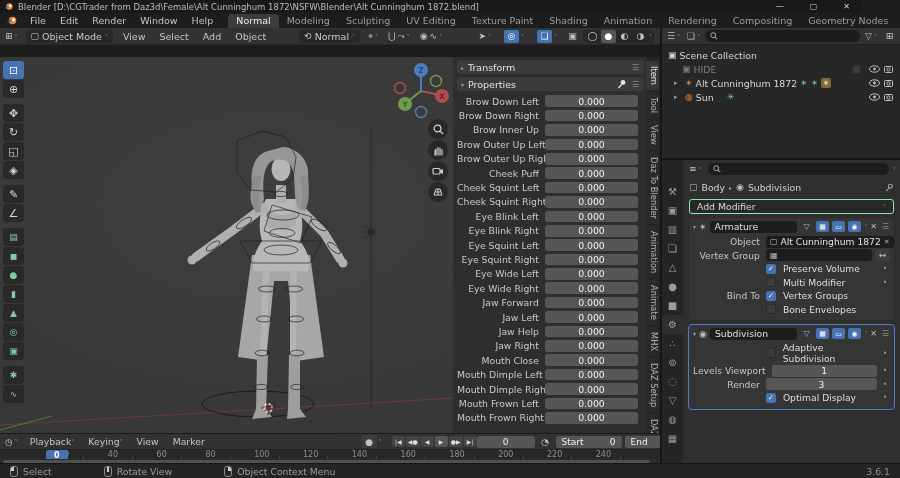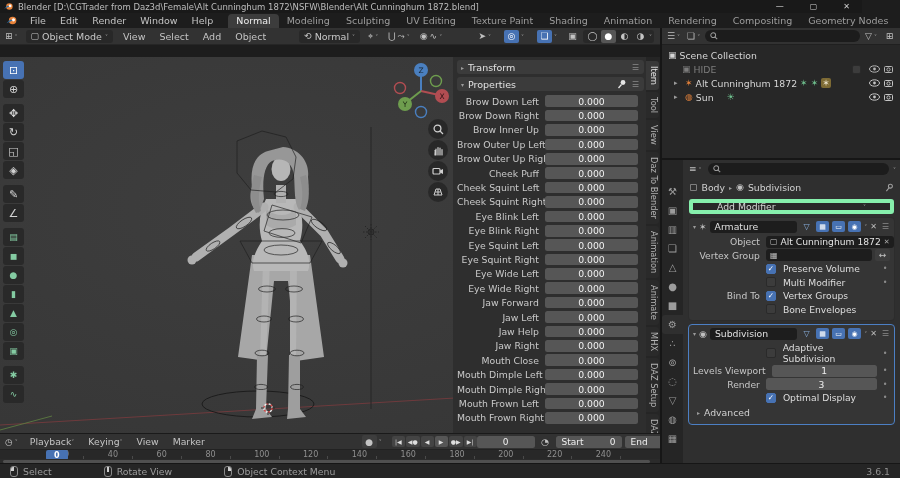--- a/index.html
+++ b/index.html
@@ -82,22 +82,22 @@
   .dim{color:#7c7c7c}
   .oicon{font-size:9px}
 
   .props{position:absolute;left:0;top:132px;width:238px;bottom:0;background:#2f2f2f;display:flex}
   .ptabs{width:21px;background:#252525;display:flex;flex-direction:column;align-items:center;padding-top:22px;gap:0}
   .ptab{width:21px;height:19px;display:flex;align-items:center;justify-content:center;font-size:10px;color:#9c9c9c}
   .ptab.active{background:#2f2f2f;border-radius:3px 0 0 3px}
   .pbody{flex:1;position:relative;overflow:hidden}
   .props-hdr{height:18px;display:flex;align-items:center;padding:0 4px;gap:4px}
   .breadcrumb{height:18px;display:flex;align-items:center;gap:4px;padding:0 6px;font-size:9.3px;color:#d2d2d2}
-  .addmod{margin:3px 6px;background:#282828;border:4px solid #86efac;border-radius:3px;height:15px;
-    display:flex;align-items:center;padding:0 24px;color:#d5d5d5;font-size:9.3px}
+  .addmod{margin:3px 6px;background:#282828;border:1px solid #86efac;border-radius:3px;height:15px;
+    display:flex;align-items:center;padding:0 7px;color:#d5d5d5;font-size:9.3px}
   .panel{margin:3px 5px;background:#353535;border-radius:4px;border:1px solid #2c2c2c;padding-bottom:4px}
   .panel.activemod{border-color:#4c7fc4}
   .panel-hdr{display:flex;align-items:center;gap:3px;height:17px;padding:0 4px}
   .modname{flex:1;background:#1d1d1d;border-radius:3px;height:12px;display:flex;align-items:center;padding:0 5px;color:#e0e0e0;font-size:9.3px}
   .modtgl{width:13px;height:11px;border-radius:2px;background:#4772b3;color:#fff;font-size:7px;display:flex;align-items:center;justify-content:center}
   .modtgl.plain{background:transparent;color:#87aedd;font-size:8px}
   .prow{display:flex;align-items:center;min-height:13.5px;padding:0 4px;font-size:9.2px}
   .prow .plbl{flex:0 0 37%;text-align:right;padding-right:6px;color:#c6c6c6;white-space:nowrap}
   .prow .pfield{flex:1;display:flex;align-items:center;gap:3px}
   .idpill{flex:1;background:#1d1d1d;border-radius:3px;height:12px;display:flex;align-items:center;gap:3px;padding:0 4px;color:#e2e2e2}
@@ -1004,24 +1004,20 @@
               <span class="dot">•</span>
             </div>
           </div>
           <div class="prow">
             <span class="plbl"></span>
             <div class="pfield">
               <span class="cb checked">✓</span>
               <span class="cblabel">Optimal Display</span>
               <span class="dot" style="margin-left:auto">•</span>
             </div>
-          </div>
-          <div class="advrow">
-            <span class="caret">▸</span>
-              <span>Advanced</span>
           </div>
         </div>
       </div>
     </div>
   </div>
 
   <div class="statusbar">
     <span class="sb-item">
       <span class="mouse lmb">
           <i></i>

